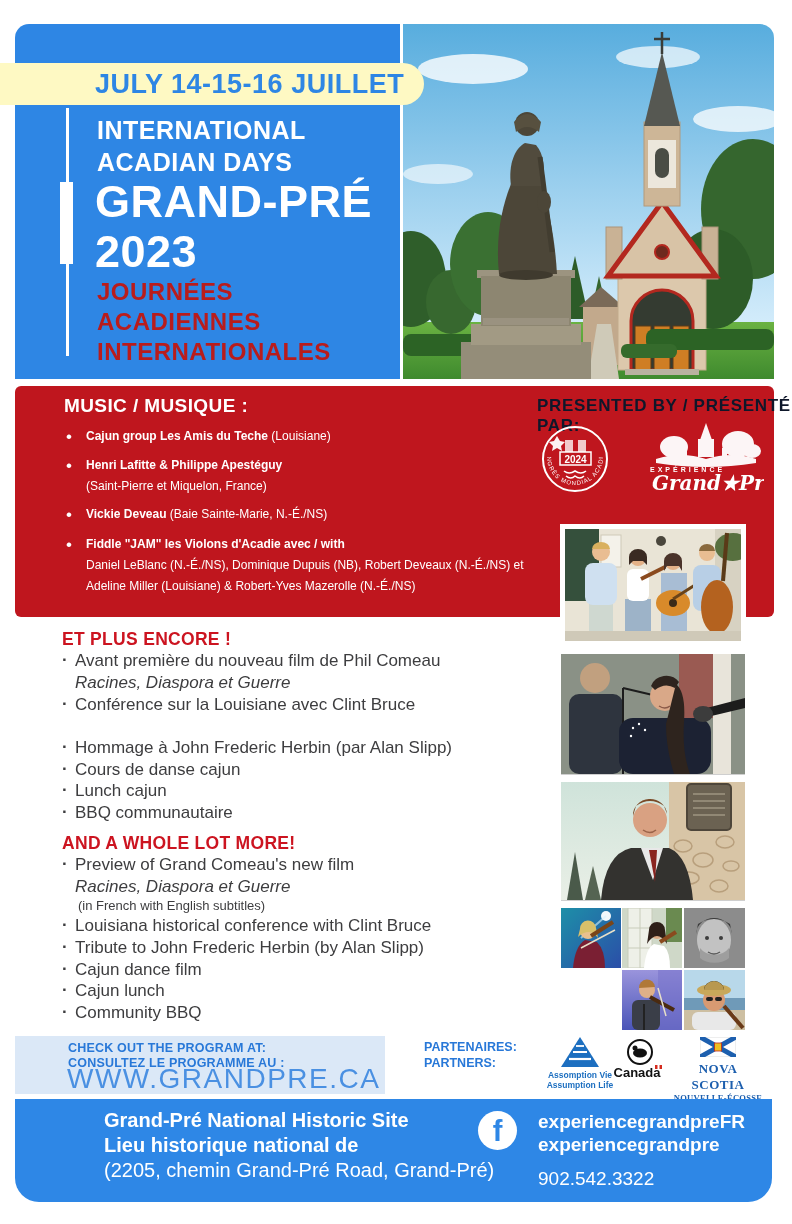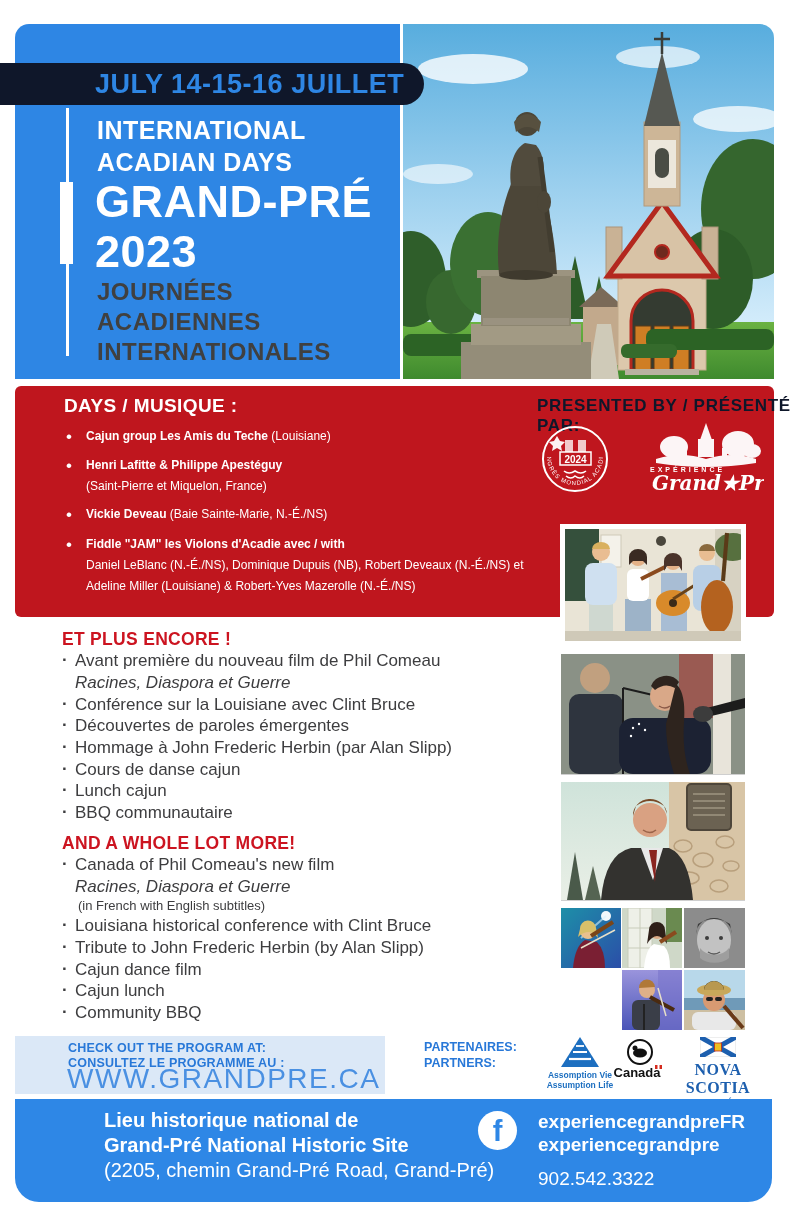--- a/index.html
+++ b/index.html
@@ -4,28 +4,28 @@
 <style>
   html,body{margin:0;padding:0;background:#ffffff;}
   .poster{position:relative;width:792px;height:1224px;background:#fff;overflow:hidden;
           font-family:"Liberation Sans",sans-serif;}
   .abs{position:absolute;}
 
   
   .blue-box{left:15px;top:24px;width:385px;height:355px;background:#2e86e4;border-radius:14px 0 0 0;}
   .photo-box{left:403px;top:24px;width:371px;height:355px;border-radius:0 14px 0 0;overflow:hidden;}
   .photo-box svg{display:block;}
-  .pill{left:0;top:63px;width:424px;height:42px;background:#0f172a;border-radius:0 21px 21px 0;z-index:3;}
+  .pill{left:0;top:63px;width:424px;height:42px;background:#fef9c3;border-radius:0 21px 21px 0;z-index:3;}
   .pill span{position:absolute;left:95px;top:0;line-height:42px;font-size:27px;font-weight:bold;
              letter-spacing:.5px;color:#2e86e4;white-space:nowrap;}
   .deco-thin{left:66px;top:108px;width:3px;height:248px;background:#fff;z-index:2;}
   .deco-thick{left:60px;top:182px;width:13px;height:82px;background:#fff;z-index:2;}
   .h-small1{left:97px;top:114px;color:#fff;font-size:25px;line-height:32px;font-weight:bold;letter-spacing:.5px;}
   .h-big{left:95px;top:177px;color:#fff;font-size:45px;line-height:50px;font-weight:bold;letter-spacing:.5px;}
-  .h-small2{left:97px;top:277px;color:#404040;font-size:24px;line-height:30px;font-weight:bold;letter-spacing:.5px;}
+  .h-small2{left:97px;top:277px;color:#b91c1c;font-size:24px;line-height:30px;font-weight:bold;letter-spacing:.5px;}
 
   
   .red-sec{left:15px;top:386px;width:759px;height:231px;background:#bf161e;border-radius:6px;}
   .music-h{left:64px;top:395px;color:#fff;font-size:19px;font-weight:bold;letter-spacing:.4px;}
   .m-item{left:64px;width:470px;color:#fff;font-size:12px;line-height:21px;padding-left:22px;}
   .m-item:before{content:"•";position:absolute;left:2px;top:0;font-size:17px;}
   .m-b{font-weight:bold;}
   .m-r{font-weight:normal;}
   .m-block{display:block;font-weight:normal;}
   .presented{left:537px;top:396px;color:#0f172a;font-size:17px;font-weight:bold;letter-spacing:.7px;}
@@ -51,21 +51,21 @@
 
   
   .prog{left:15px;top:1036px;width:370px;height:58px;background:#dbe8f7;}
   .prog-lbl{position:absolute;left:53px;top:5px;color:#2878d8;font-size:12.5px;font-weight:bold;line-height:15px;letter-spacing:.2px;}
   .prog-url{position:absolute;left:52px;top:27px;color:#4a90e2;font-size:28px;letter-spacing:1.5px;font-weight:normal;}
   .part-lbl{left:424px;top:1040px;color:#2878d8;font-size:12.5px;font-weight:bold;line-height:15.5px;}
   .logo-al{left:545px;top:1037px;width:70px;text-align:center;}
   .logo-al .txt{color:#1d6fc0;font-size:8.5px;font-weight:bold;line-height:9.5px;}
   .logo-ca{left:611px;top:1039px;width:58px;text-align:center;}
   .logo-ns{left:671px;top:1037px;width:94px;text-align:center;}
-  .logo-ns .l1{color:#1d5fae;font-size:16px;font-weight:bold;font-family:"Liberation Serif",serif;letter-spacing:.5px;}
+  .logo-ns .l1{color:#1d5fae;font-size:13px;font-weight:bold;font-family:"Liberation Serif",serif;letter-spacing:.5px;}
   .logo-ns .l2{color:#1d5fae;font-size:8.5px;font-weight:bold;font-family:"Liberation Serif",serif;letter-spacing:.3px;}
 
   
   .footer{left:15px;top:1099px;width:757px;height:103px;background:#2e87e6;border-radius:0 0 24px 24px;}
   .f-addr{position:absolute;left:89px;top:9px;color:#fff;font-size:20px;line-height:25px;}
   .f-addr .b{font-weight:bold;}
   .fb{position:absolute;left:463px;top:12px;width:39px;height:39px;background:#fff;border-radius:50%;}
   .fb span{position:absolute;left:0;width:39px;text-align:center;top:4px;color:#2e87e6;font-size:29px;font-weight:bold;}
   .f-soc{position:absolute;left:523px;top:11px;color:#fff;font-size:19px;line-height:23px;font-weight:bold;}
   .f-phone{position:absolute;left:523px;top:69px;color:#fff;font-size:19px;}
@@ -161,21 +161,21 @@
     <div>GRAND-PRÉ</div>
       <div>2023</div>
   </div>
   <div class="abs h-small2">
     <div>JOURNÉES</div>
       <div>ACADIENNES</div>
       <div>INTERNATIONALES</div>
   </div>
 
   <div class="abs red-sec"></div>
-  <div class="abs music-h">DAYS / MUSIQUE :</div>
+  <div class="abs music-h">MUSIC / MUSIQUE :</div>
 
   <div class="abs m-item" style="top:426px">
     <span class="m-b">Cajun group Les Amis du Teche</span><span class="m-r"> (Louisiane)</span>
   </div>
   <div class="abs m-item" style="top:455px">
     <span class="m-b">Henri Lafitte &amp; Philippe Apestéguy</span><span class="m-block">(Saint-Pierre et Miquelon, France)</span>
   </div>
   <div class="abs m-item" style="top:504px">
     <span class="m-b">Vickie Deveau</span><span class="m-r"> (Baie Sainte-Marie, N.-É./NS)</span>
   </div>
@@ -387,28 +387,27 @@
       <rect x="22" y="27" width="7" height="4" rx="2" fill="#222"></rect>
         <rect x="31" y="27" width="7" height="4" rx="2" fill="#222"></rect>
       <line x1="40" y1="36" x2="59" y2="58" stroke="#6a3a18" stroke-width="4"></line>
     </svg>
   </div>
 
   <div class="abs sec-h" style="left:62px;top:629px">ET PLUS ENCORE !</div>
   <div class="abs li" style="top:651px">Avant première du nouveau film de Phil Comeau</div>
   <div class="abs li-it" style="top:673px">Racines, Diaspora et Guerre</div>
   <div class="abs li" style="top:695px">Conférence sur la Louisiane avec Clint Bruce</div>
-  <div class="abs li" style="top:716px">Découvertes de paroles émergentes</div>
   <div class="abs li" style="top:738px">Hommage à John Frederic Herbin (par Alan Slipp)</div>
   <div class="abs li" style="top:760px">Cours de danse cajun</div>
   <div class="abs li" style="top:781px">Lunch cajun</div>
   <div class="abs li" style="top:803px">BBQ communautaire</div>
 
   <div class="abs sec-h" style="left:62px;top:833px">AND A WHOLE LOT MORE!</div>
-  <div class="abs li" style="top:855px">Canada of Phil Comeau's new film</div>
+  <div class="abs li" style="top:855px">Preview of Grand Comeau's new film</div>
   <div class="abs li-it" style="top:877px">Racines, Diaspora et Guerre</div>
   <div class="abs li-sm" style="top:898px">(in French with English subtitles)</div>
   <div class="abs li" style="top:938px">Tribute to John Frederic Herbin (by Alan Slipp)</div>
   <div class="abs li" style="top:916px">Louisiana historical conference with Clint Bruce</div>
   <div class="abs li" style="top:960px">Cajun dance film</div>
   <div class="abs li" style="top:981px">Cajun lunch</div>
   <div class="abs li" style="top:1003px">Community BBQ</div>
 
   <div class="abs prog">
     <div class="prog-lbl">
@@ -453,22 +452,22 @@
       <line x1="0" y1="0" x2="36" y2="20" stroke="#1d5fae" stroke-width="5"></line>
       <line x1="36" y1="0" x2="0" y2="20" stroke="#1d5fae" stroke-width="5"></line>
       <rect x="14.5" y="6" width="7" height="8" fill="#f0c020" stroke="#c02a1e" stroke-width=".8"></rect>
     </svg>
     <div class="l1">NOVA SCOTIA</div>
     <div class="l2">NOUVELLE-ÉCOSSE</div>
   </div>
 
   <div class="abs footer">
     <div class="f-addr">
+      <div class="b">Grand-Pré National Historic Site</div>
       <div class="b">Lieu historique national de</div>
-      <div class="b">Grand-Pré National Historic Site</div>
       <div>(2205, chemin Grand-Pré Road, Grand-Pré)</div>
     </div>
     <div class="fb">
         <span>f</span>
       </div>
     <div class="f-soc">
       <div>experiencegrandpreFR</div>
       <div>experiencegrandpre</div>
     </div>
     <div class="f-phone">902.542.3322</div>

